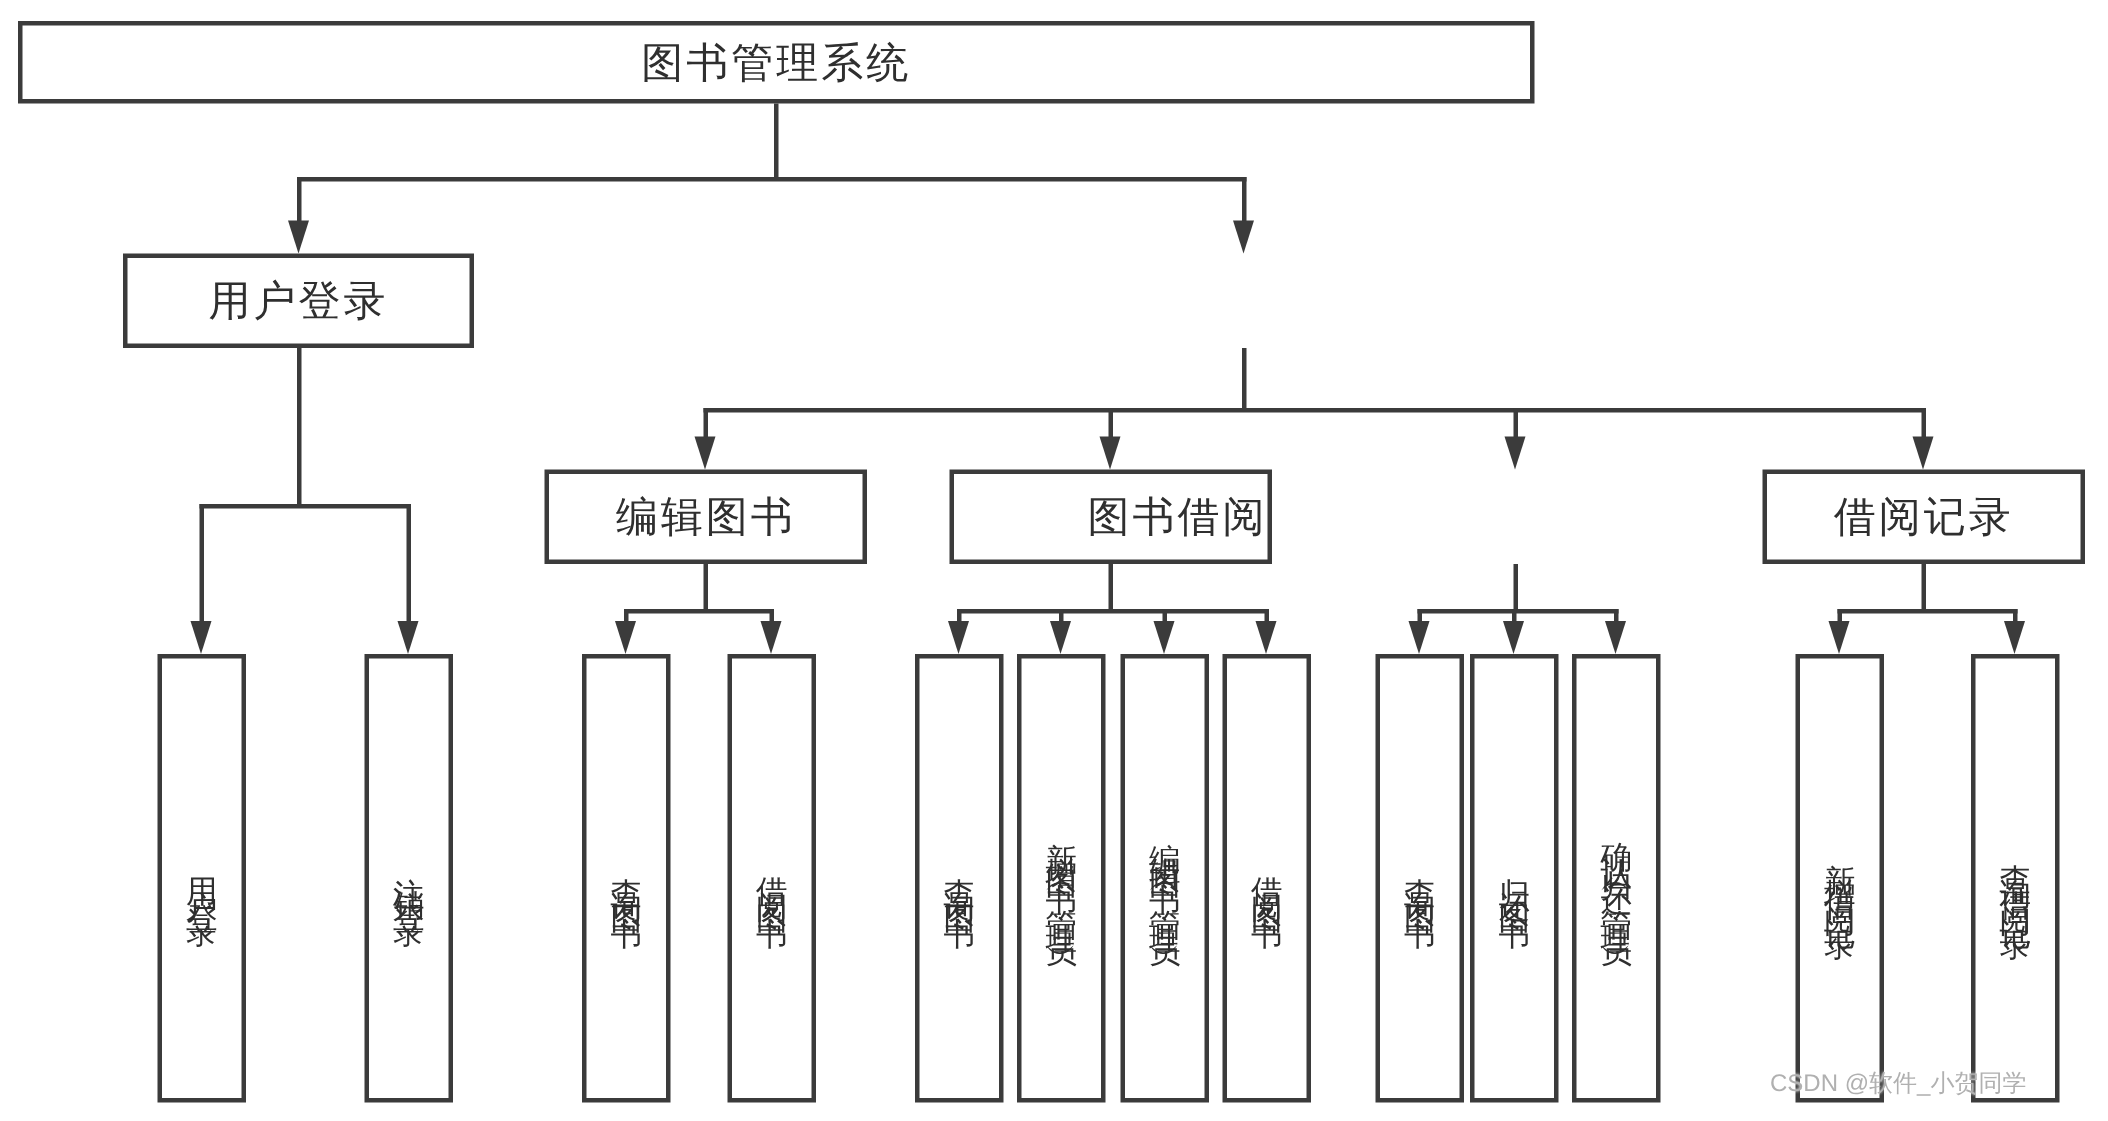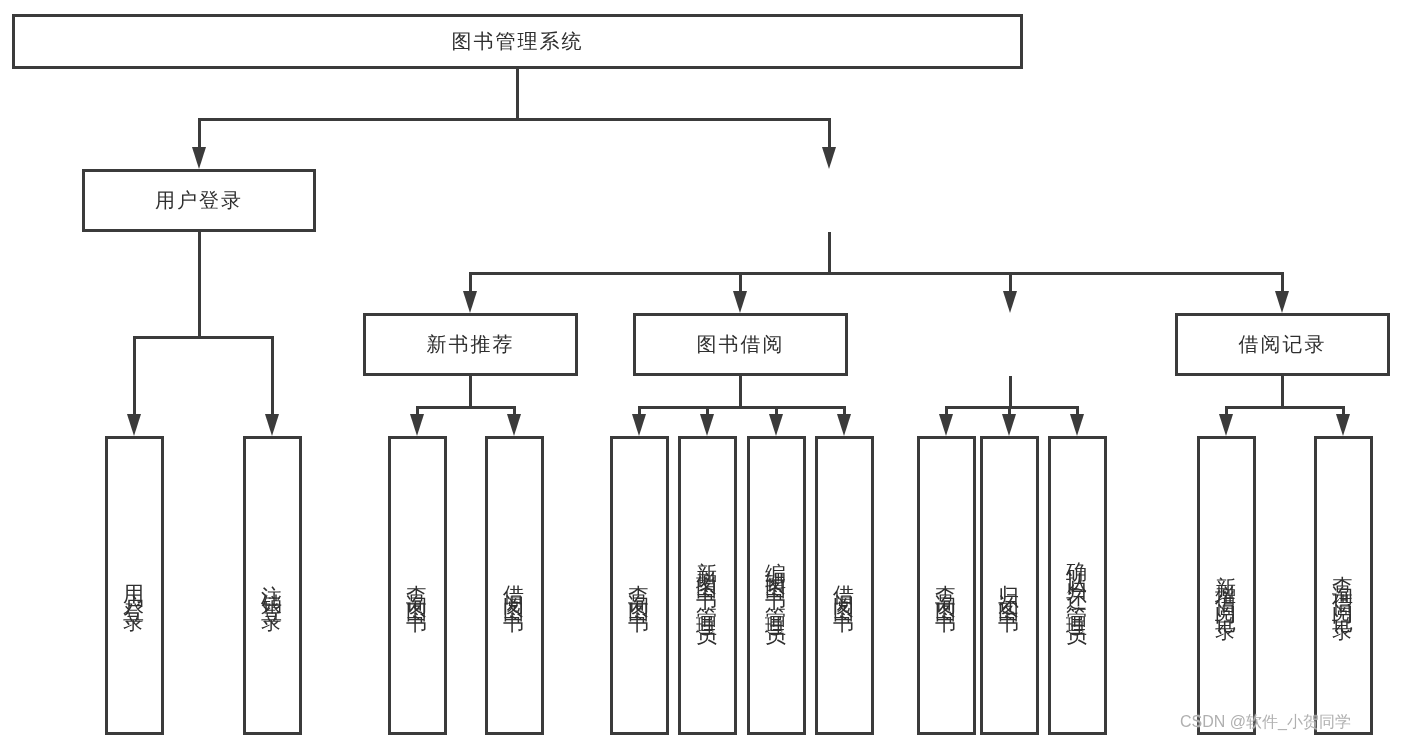--- a/index.html
+++ b/index.html
@@ -11,21 +11,21 @@
   html,body{margin:0;padding:0;background:var(--background);}
   .stage{
     position:relative;width:1405px;height:747px;background:var(--background);
     overflow:hidden;font-family:"Liberation Sans","DejaVu Sans",sans-serif;
     color:var(--text);
   }
   .box{
     position:absolute;box-sizing:border-box;border:3px solid var(--line);
     background:var(--background);display:flex;align-items:center;justify-content:center;
   }
-  .h-label{font-size:20px;letter-spacing:2px;white-space:nowrap;}
+  .h-label{font-size:28px;letter-spacing:2px;white-space:nowrap;}
   .v-label{
     writing-mode:vertical-rl;text-orientation:mixed;
     font-size:21px;letter-spacing:9px;line-height:1;white-space:nowrap;
   }
   .line{position:absolute;background:var(--line);}
   .arrow{
     position:absolute;width:0;height:0;
     border-left:7px solid transparent;border-right:7px solid transparent;
     border-top:22px solid var(--line);
   }
@@ -67,23 +67,23 @@
   <div class="line" style="left:468.5px;top:272px;width:3px;height:21px;"></div>
   <div class="arrow" style="left:463px;top:291px;"></div>
   <div class="line" style="left:738.5px;top:272px;width:3px;height:21px;"></div>
   <div class="arrow" style="left:733px;top:291px;"></div>
   <div class="line" style="left:1008.5px;top:272px;width:3px;height:21px;"></div>
   <div class="arrow" style="left:1003px;top:291px;"></div>
   <div class="line" style="left:1280.5px;top:272px;width:3px;height:21px;"></div>
   <div class="arrow" style="left:1275px;top:291px;"></div>
 
   <div class="box" style="left:363px;top:313px;width:215px;height:63px;">
-    <span class="h-label">新书推荐</span>
+    <span class="h-label">编辑图书</span>
   </div>
-  <div class="box" style="left:633px;top:313px;width:215px;height:63px;">
+  <div class="box" style="left:633px;top:313px;width:215px;height:63px;justify-content:flex-end;">
     <span class="h-label">图书借阅</span>
   </div>
   <div class="box" style="left:1175px;top:313px;width:215px;height:63px;">
     <span class="h-label">借阅记录</span>
   </div>
 
   <div class="line" style="left:468.5px;top:376px;width:3px;height:30px;"></div>
   <div class="line" style="left:415.5px;top:406px;width:100px;height:3px;"></div>
   <div class="line" style="left:415.5px;top:406px;width:3px;height:11px;"></div>
   <div class="arrow" style="left:410px;top:414px;"></div>

